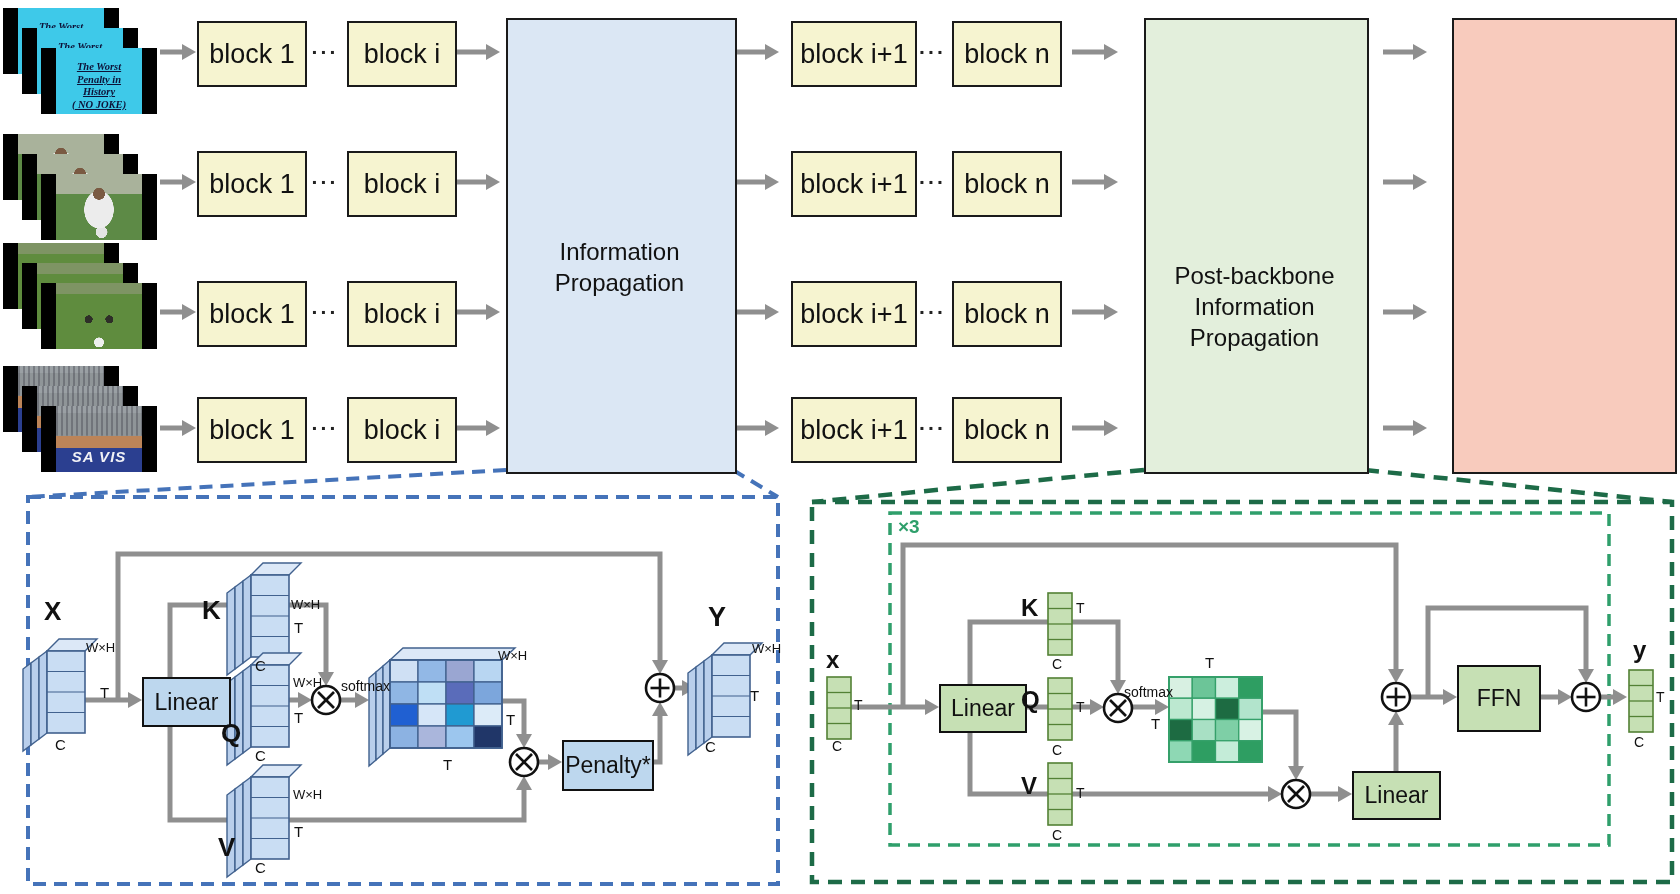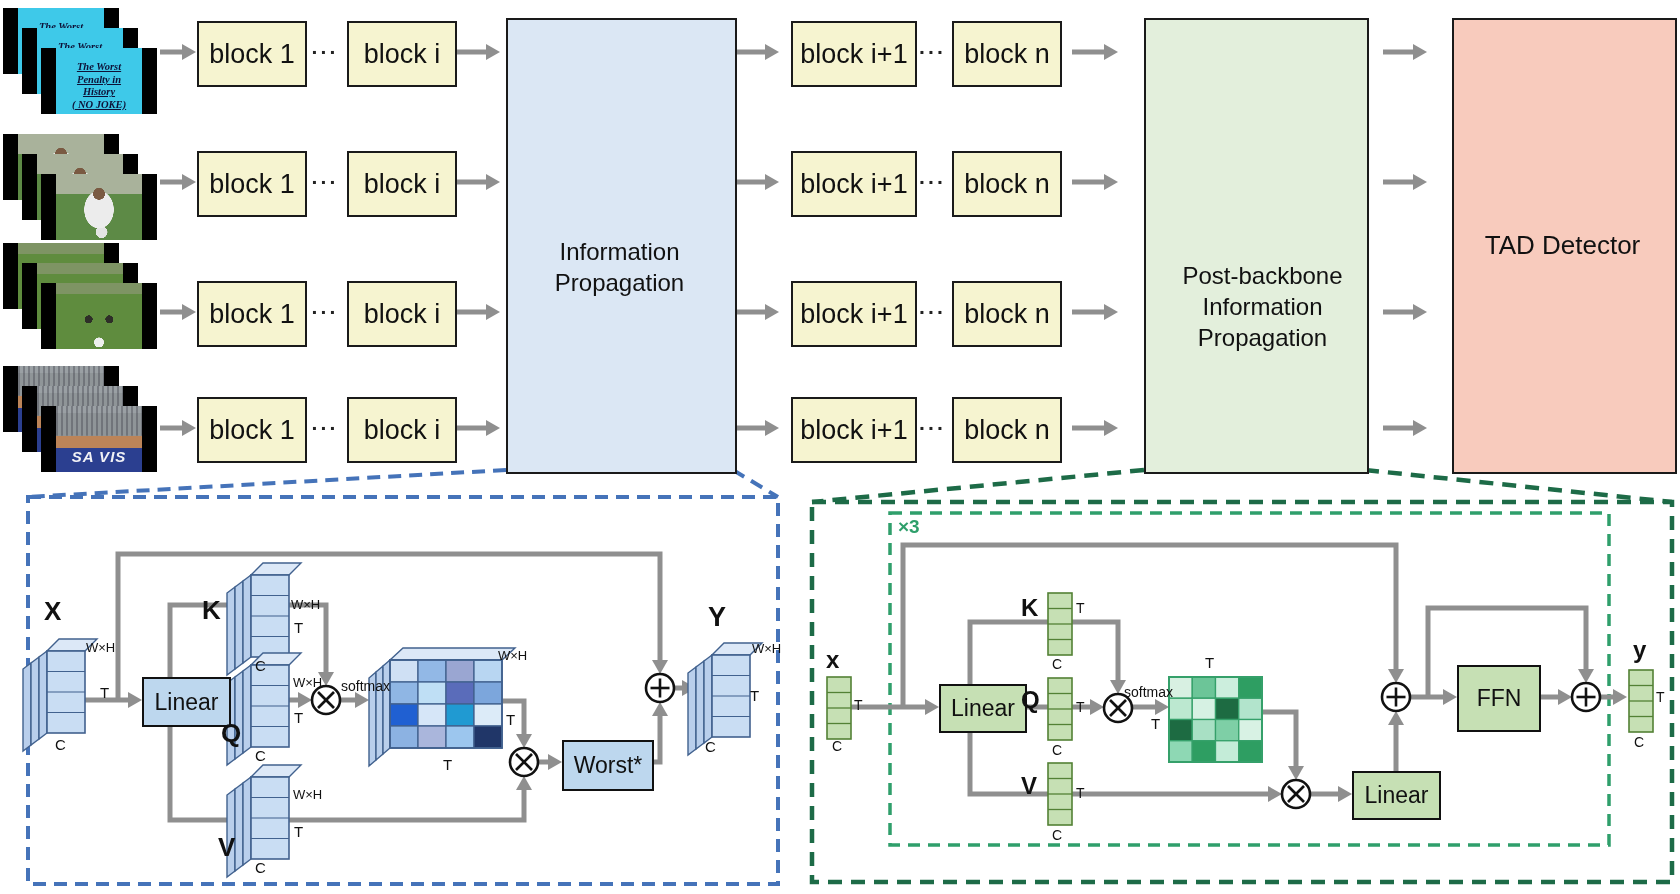--- a/index.html
+++ b/index.html
@@ -398,32 +398,31 @@
       <div class="dots" style="left:913px;top:397px;width:39px;height:62px;">···</div>
     </div>
 
   <div class="bigbox" style="left:506px;top:18px;width:227px;height:452px;background:#dbe7f4;"></div>
   <div class="biglabel" style="left:506px;top:236px;width:227px;">
     <span>Information</span>
     <span>Propagation</span>
   </div>
 
   <div class="bigbox" style="left:1144px;top:18px;width:221px;height:452px;background:#e3efdc;"></div>
-  <div class="biglabel" style="left:1144px;top:260px;width:221px;padding-left:8px;">
+  <div class="biglabel" style="left:1144px;top:260px;width:221px;">
     <span>Post-backbone</span>
     <span>Information</span>
     <span>Propagation</span>
   </div>
 
   <div class="bigbox" style="left:1452px;top:18px;width:221px;height:452px;background:#f8cbbd;"></div>
-  <div class="biglabel" style="left:1452px;top:230px;width:221px;font-size:26px;">TAD Detector</div>
 
   <div id="detail-layer">
       <div class="opbox" style="left:142px;top:677px;width:85px;height:46px;background:#bdd7ee;">Linear</div>
-      <div class="opbox" style="left:562px;top:740px;width:88px;height:47px;background:#bdd7ee;">Worst*</div>
+      <div class="opbox" style="left:562px;top:740px;width:88px;height:47px;background:#bdd7ee;">Penalty*</div>
       <div class="opbox" style="left:939px;top:684px;width:84px;height:45px;background:#c6e0b4;">Linear</div>
       <div class="opbox" style="left:1352px;top:771px;width:85px;height:45px;background:#c6e0b4;">Linear</div>
       <div class="opbox" style="left:1457px;top:665px;width:80px;height:63px;background:#c6e0b4;">FFN</div>
       <div class="lb b26" style="left:44px;top:596px;">X</div>
       <div class="lb f13" style="left:86px;top:640px;">W×H</div>
       <div class="lb f15" style="left:100px;top:684px;">T</div>
       <div class="lb f15" style="left:55px;top:736px;">C</div>
       <div class="lb b26" style="left:202px;top:595px;">K</div>
       <div class="lb f13" style="left:291px;top:597px;">W×H</div>
       <div class="lb f15" style="left:294px;top:619px;">T</div>

